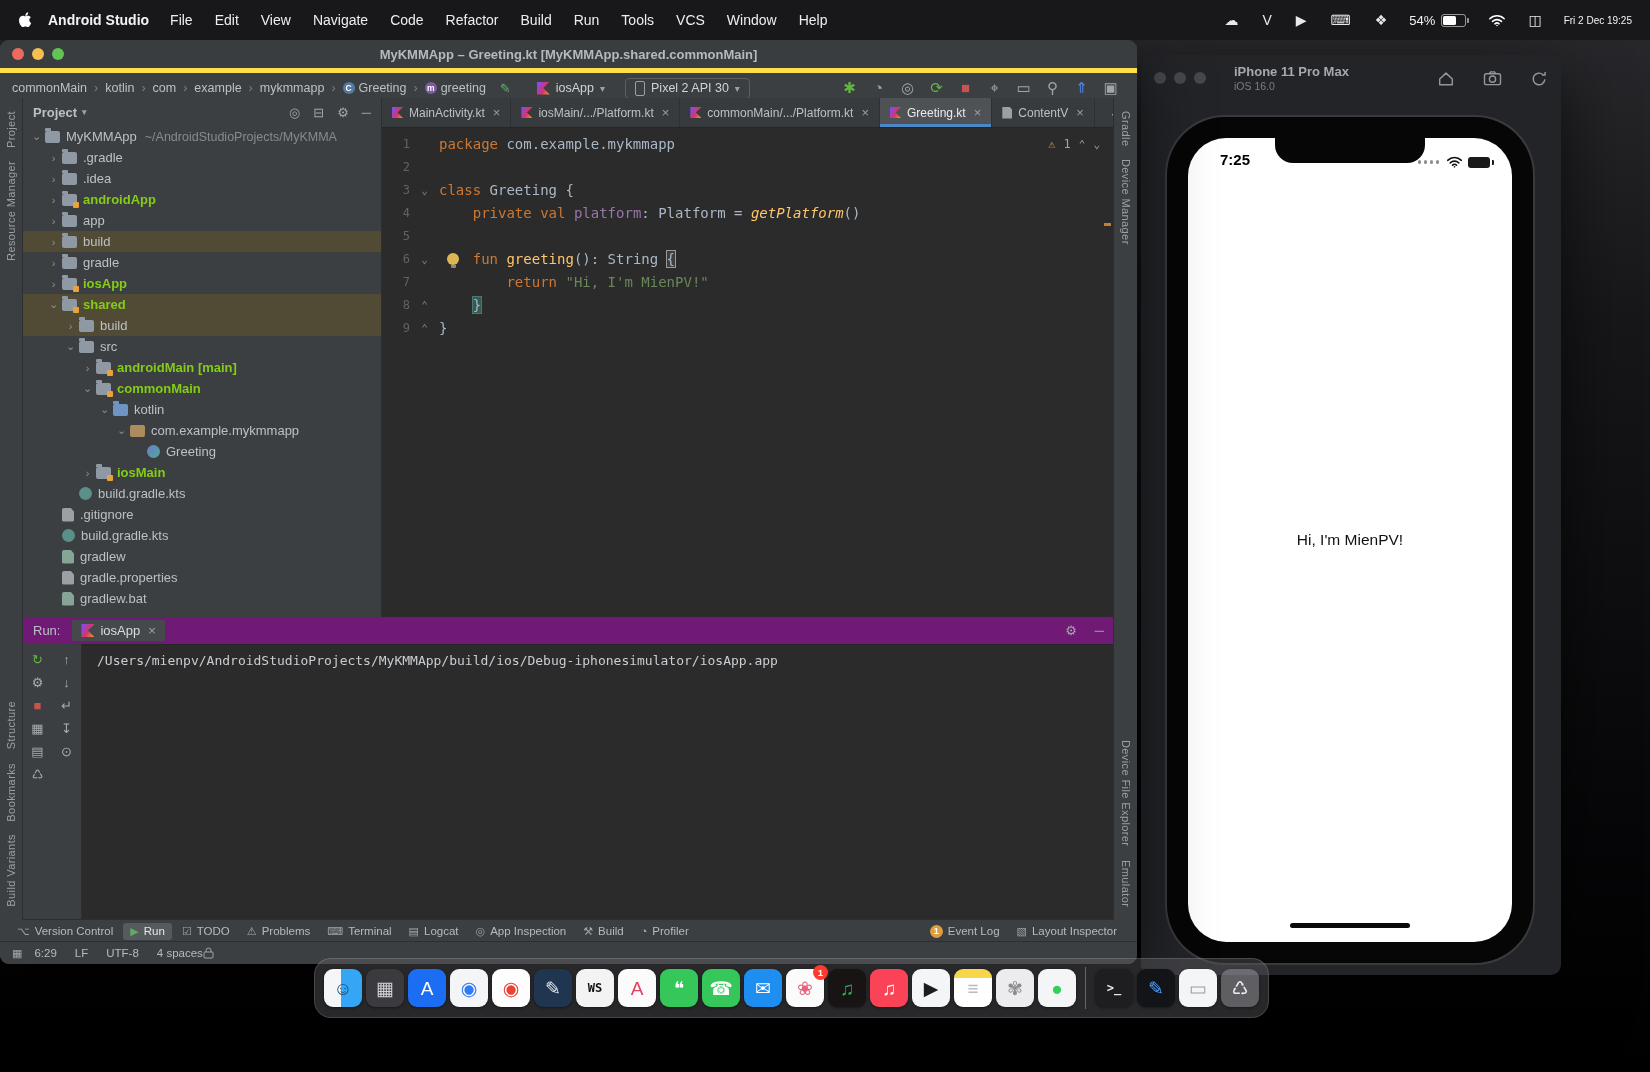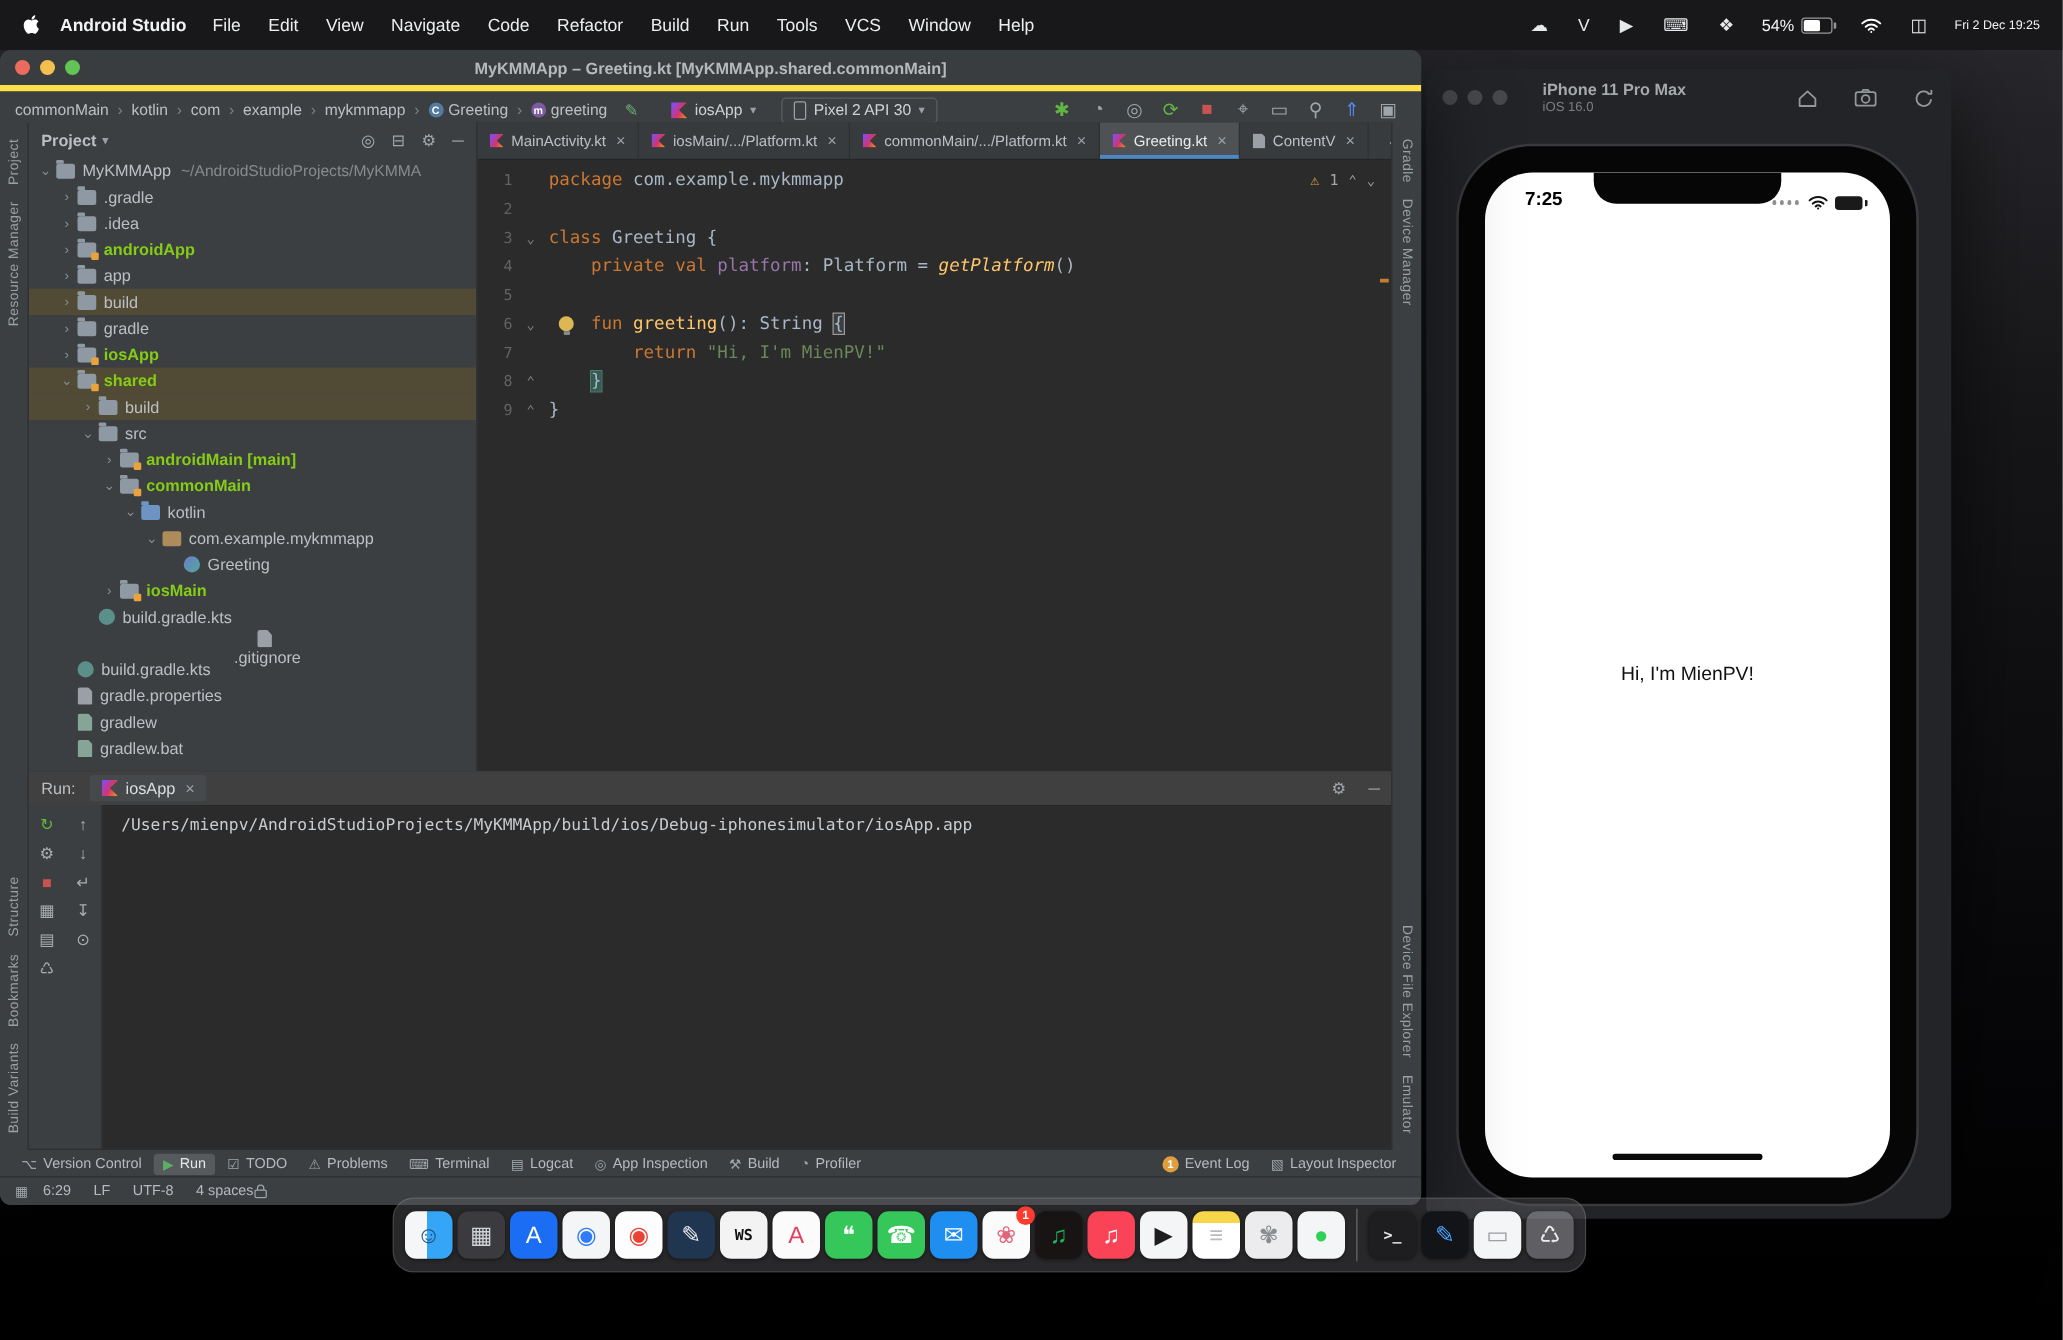--- a/index.html
+++ b/index.html
@@ -101,21 +101,21 @@
   .tk-bm2{background:#355b52;outline:1px solid #4a7a6e}
   .bulb{position:absolute;left:65px;top:5px;width:12px;height:12px;border-radius:50%;background:#dcb855}
   .bulb::after{content:"";position:absolute;left:3.5px;bottom:-3px;width:5px;height:3px;background:#8a8a8a;border-radius:0 0 1px 1px}
   .warn-widget{position:absolute;top:6px;right:14px;display:flex;align-items:center;gap:8px;color:#9fa6ab;font-size:12px}
   .warn-widget .wg{color:#d9a343}
   .warn-widget .wa{font-size:11px}
   .stripe-mark{position:absolute;right:3px;top:96px;width:7px;height:3px;background:#c77d2e}
 
   
   .run-panel{position:absolute;left:23px;top:577px;right:23px;height:303px;background:#2b2b2b}
-  .run-header{height:27px;background:#404040;border-bottom:1px solid #242628;display:flex;align-items:center;padding:0 10px;font-size:13px;color:#bcc0c4}
+  .run-header{height:27px;background:#701a75;border-bottom:1px solid #242628;display:flex;align-items:center;padding:0 10px;font-size:13px;color:#bcc0c4}
   .rh-label{margin-right:12px}
   .run-tab{display:flex;align-items:center;gap:6px;padding:3px 9px;background:#46494b;border-radius:2px;color:#dadde0}
   .rh-right{margin-left:auto;display:flex;gap:18px;color:#9fa6ab;font-size:13px}
   .run-body{position:absolute;top:27px;left:0;right:0;bottom:0;display:flex}
   #run-stripe{width:58px;background:#3c3f41;border-right:1px solid #2c2e30;display:grid;grid-template-columns:1fr 1fr;align-content:start;gap:8px 0;padding-top:8px;justify-items:center;font-size:13px;color:#a7acb0;flex:none}
   .console{flex:1;padding:9px 0 0 15px;font-family:"DejaVu Sans Mono",monospace;font-size:13px;color:#c9cdd1;white-space:nowrap}
 
   
   .bbar{position:absolute;left:0;right:0;bottom:22px;height:22px;background:#3c3f41;border-top:1px solid #2c2e30;display:flex;align-items:center;padding:0 10px;font-size:11.5px;color:#b6bac0}
   #bbar-left,#bbar-right{display:flex;align-items:center}
@@ -390,39 +390,39 @@
         <div class="trow b" style="padding-left: 57px;">
           <span class="chevt">›</span>
           <span class="ti module"></span>
           <span class="tl">iosMain</span>
         </div>
         <div class="trow" style="padding-left: 40px;">
           <span class="chevt"></span>
           <span class="ti gradle"></span>
           <span class="tl">build.gradle.kts</span>
         </div>
-        <div class="trow" style="padding-left: 23px; flex-direction: column;">
+        <div class="trow" style="padding-left: 23px;">
           <span class="chevt"></span>
           <span class="ti page"></span>
           <span class="tl">.gitignore</span>
         </div>
         <div class="trow" style="padding-left: 23px;">
           <span class="chevt"></span>
           <span class="ti gradle"></span>
           <span class="tl">build.gradle.kts</span>
         </div>
         <div class="trow" style="padding-left: 23px;">
           <span class="chevt"></span>
+          <span class="ti script"></span>
+          <span class="tl">gradlew</span>
+        </div>
+        <div class="trow" style="padding-left: 23px;">
+          <span class="chevt"></span>
           <span class="ti props"></span>
           <span class="tl">gradle.properties</span>
-        </div>
-        <div class="trow" style="padding-left: 23px;">
-          <span class="chevt"></span>
-          <span class="ti script"></span>
-          <span class="tl">gradlew</span>
         </div>
         <div class="trow" style="padding-left: 23px;">
           <span class="chevt"></span>
           <span class="ti script"></span>
           <span class="tl">gradlew.bat</span>
         </div>
       </div>
   </div>
 
   <div class="editor">

